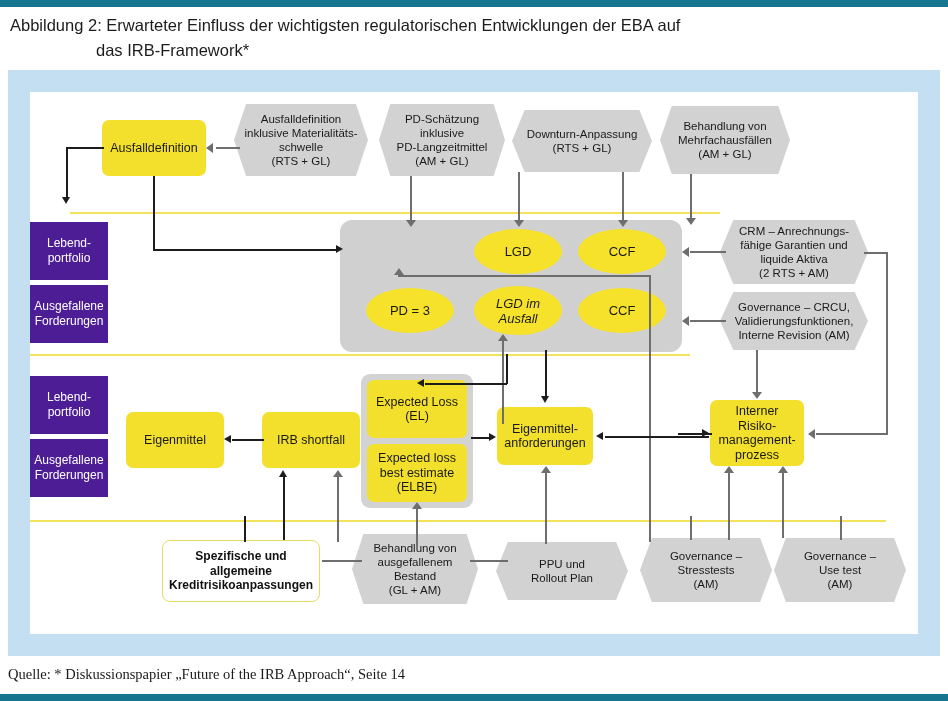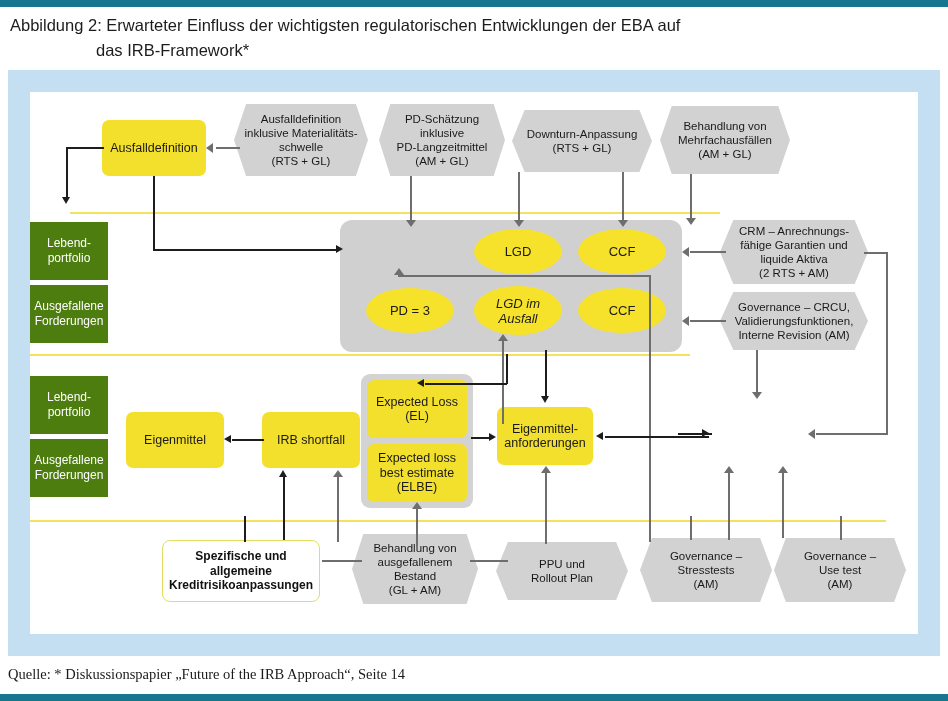--- a/index.html
+++ b/index.html
@@ -41,21 +41,21 @@
 
   .yellow{
     background:#f3e02c;border-radius:7px;
     color:#1a1a1a;font-size:12.5px;line-height:14.5px;
   }
   .yellow-ell{
     background:#f7e22b;border-radius:50%;
     color:#1a1a1a;font-size:13px;line-height:15px;
   }
   .grayblock{
-    background:#4d7c0f;color:#ffffff;font-size:12px;line-height:15px;
+    background:#4c1d95;color:#ffffff;font-size:12px;line-height:15px;
   }
   .graypanel{background:#d0d0d0;border-radius:12px;}
   .graypanel2{background:#d3d3d3;border-radius:9px;}
   .whitebox{
     background:#ffffff;border:1.6px solid #e4dd62;border-radius:8px;
     font-size:12px;line-height:14.5px;font-weight:bold;color:#111;
   }
   .legend{
     position:absolute;font-size:10.5px;line-height:13.4px;color:#1d1d1d;
     text-align:left;display:block;
@@ -159,20 +159,24 @@
   <div class="n yellow txt" style="left:337px;top:352px;width:100px;height:58px;">Expected loss
 best estimate
 (ELBE)</div>
 
   <div class="n yellow" style="left:96px;top:320px;width:98px;height:56px;">Eigenmittel</div>
   <div class="n yellow" style="left:232px;top:320px;width:98px;height:56px;">IRB shortfall</div>
 
   <div class="n yellow txt" style="left:467px;top:315px;width:96px;height:58px;">Eigenmittel-
 anforderungen</div>
 
+  <div class="n yellow txt" style="left:680px;top:308px;width:94px;height:66px;">Interner
+Risiko-
+management-
+prozess</div>
 
   <div class="n whitebox txt" style="left:132px;top:448px;width:158px;height:62px;">Spezifische und
 allgemeine
 Kreditrisikoanpassungen</div>
 
   <div class="n hex txt" style="left:322px;top:442px;width:126px;height:70px;">Behandlung von
 ausgefallenem
 Bestand
 (GL + AM)</div>
   <div class="n hex txt" style="left:466px;top:450px;width:132px;height:58px;">PPU und

